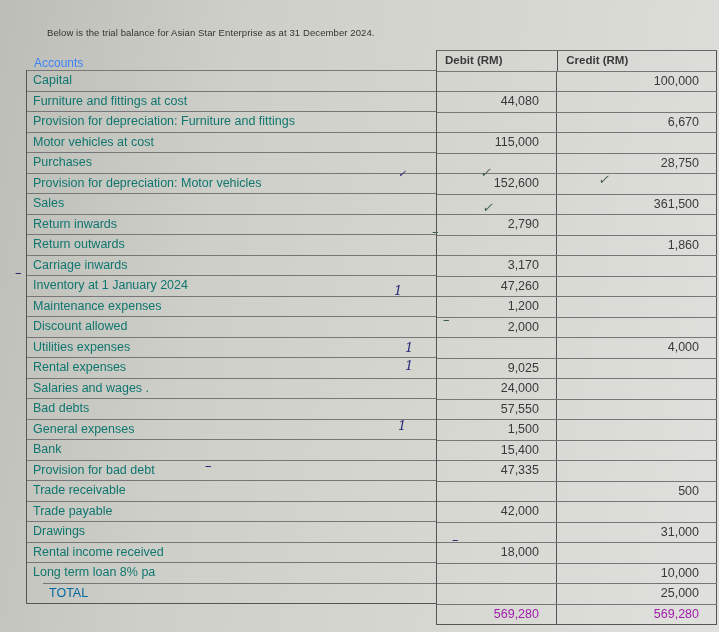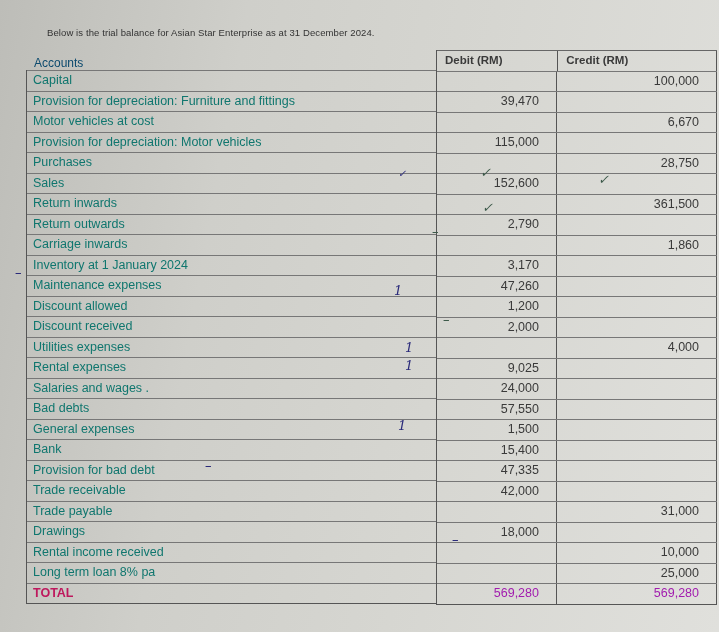--- a/index.html
+++ b/index.html
@@ -10,36 +10,36 @@
       color: #2f2f2f;
       position: relative;
     }
     .intro {
       position: absolute; left: 36px; top: 27px;
       font-size: 9.5px; color: #333;
       letter-spacing: 0.1px;
       margin-left: 11px;
     }
     .hdr-accounts {
-      position: absolute; left: 34px; top: 56px; font-size: 12px; color: #0c4a6e;
+      position: absolute; left: 34px; top: 56px; font-size: 12px; color: #3b82f6;
     }
     
     .labels {
       position: absolute; left: 26px; top: 70px; width: 410px;
       border-left: 1px solid #555;
       border-bottom: 1.5px solid #555;
     }
     .lrow {
       height: 19.5px; line-height: 19.5px;
       border-top: 1px solid #777;
       padding-left: 6px;
       font-size: 12.5px; color: #0f766e;
       white-space: nowrap; position: relative;
     }
-    .lrow.total { font-weight: bold; color: #be185d; }
+    .lrow.total { font-weight: normal; color: #0369a1; margin-left: 16px; }
     
     .amounts {
       position: absolute; left: 436px; top: 50px; width: 280px;
       border-left: 1px solid #555;
     }
     .arow { display: flex; height: 19.5px; line-height: 19.5px; border-top: 1px solid #777; }
     .arow.head { font-weight: bold; font-size: 11.5px; color: #333; border-top: 1px solid #666; }
     .acell { position: relative; padding-right: 17px; font-size: 12.5px; text-align: right; color: #3a3a3a; }
     .acell.debit { width: 112px; border-right: 1px solid #555; }
     .acell.credit { width: 156px; border-right: 1px solid #555; }
@@ -52,32 +52,32 @@
   </style>
 </head>
 <body>
 
 <div>
   <div class="intro">Below is the trial balance for Asian Star Enterprise as at 31 December 2024.</div>
   <div class="hdr-accounts">Accounts</div>
 
   <div class="labels" id="labels">
       <div class="lrow">Capital</div>
+      <div class="lrow">Furniture and fittings at cost</div>
       <div class="lrow">Provision for depreciation: Furniture and fittings</div>
       <div class="lrow">Motor vehicles at cost</div>
+      <div class="lrow">Purchases</div>
       <div class="lrow">Provision for depreciation: Motor vehicles</div>
-      <div class="lrow">Purchases</div>
       <div class="lrow">Sales</div>
       <div class="lrow">Return inwards</div>
       <div class="lrow">Return outwards</div>
       <div class="lrow">Carriage inwards</div>
       <div class="lrow">Inventory at 1 January 2024</div>
       <div class="lrow">Maintenance expenses</div>
       <div class="lrow">Discount allowed</div>
-      <div class="lrow">Discount received</div>
       <div class="lrow">Utilities expenses</div>
       <div class="lrow">Rental expenses</div>
       <div class="lrow">Salaries and wages .</div>
       <div class="lrow">Bad debts</div>
       <div class="lrow">General expenses</div>
       <div class="lrow">Bank</div>
       <div class="lrow">Provision for bad debt</div>
       <div class="lrow">Trade receivable</div>
       <div class="lrow">Trade payable</div>
       <div class="lrow">Drawings</div>
@@ -88,21 +88,21 @@
   <div class="amounts amounts-bottom" id="amounts">
     <div class="arow head">
       <div class="acell debit">Debit (RM)</div>
       <div class="acell credit">Credit (RM)</div>
     </div>
   <div class="arow">
         <div class="acell debit"></div>
         <div class="acell credit">100,000</div>
       </div>
       <div class="arow">
-        <div class="acell debit">39,470</div>
+        <div class="acell debit">44,080</div>
         <div class="acell credit"></div>
       </div>
       <div class="arow">
         <div class="acell debit"></div>
         <div class="acell credit">6,670</div>
       </div>
       <div class="arow">
         <div class="acell debit">115,000</div>
         <div class="acell credit"></div>
       </div>
@@ -162,20 +162,24 @@
         <div class="acell debit">1,500</div>
         <div class="acell credit"></div>
       </div>
       <div class="arow">
         <div class="acell debit">15,400</div>
         <div class="acell credit"></div>
       </div>
       <div class="arow">
         <div class="acell debit">47,335</div>
         <div class="acell credit"></div>
+      </div>
+      <div class="arow">
+        <div class="acell debit"></div>
+        <div class="acell credit">500</div>
       </div>
       <div class="arow">
         <div class="acell debit">42,000</div>
         <div class="acell credit"></div>
       </div>
       <div class="arow">
         <div class="acell debit"></div>
         <div class="acell credit">31,000</div>
       </div>
       <div class="arow">

